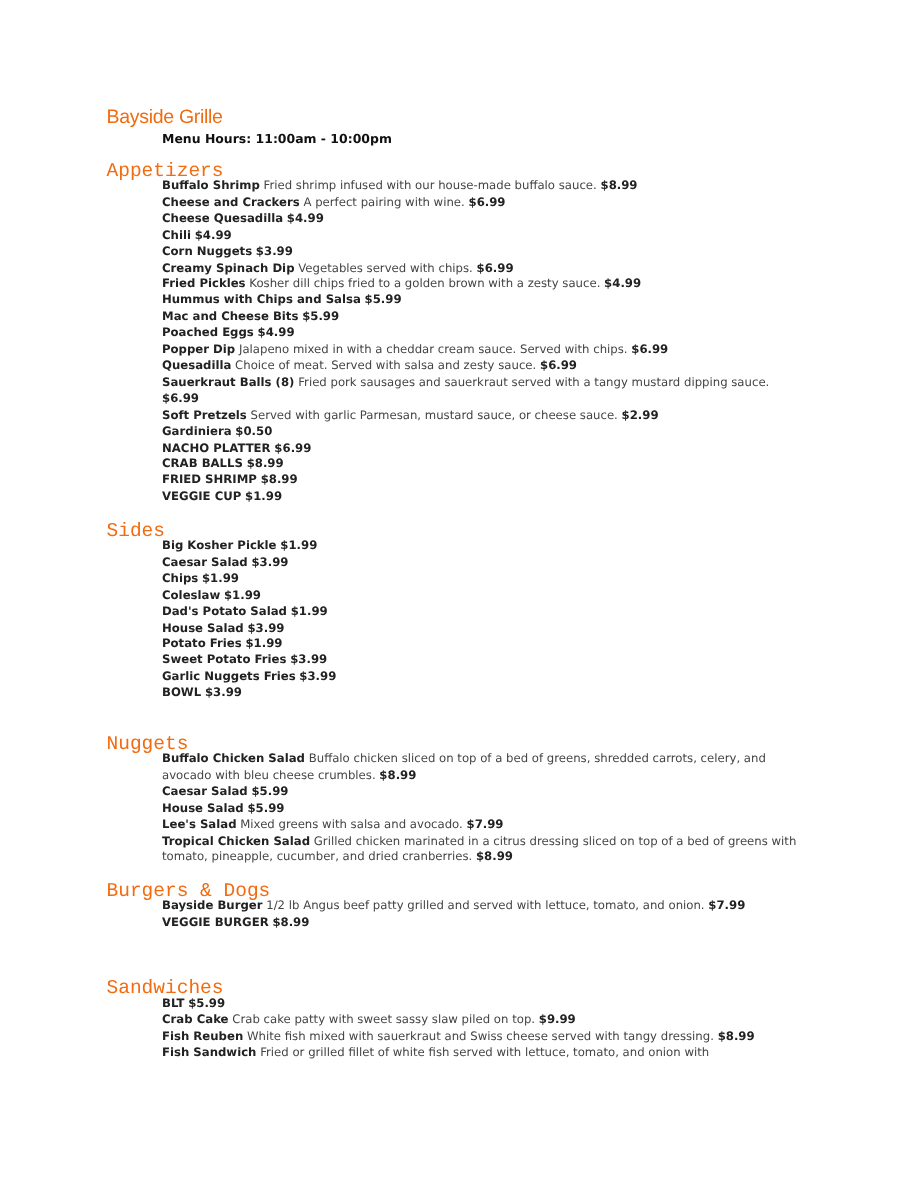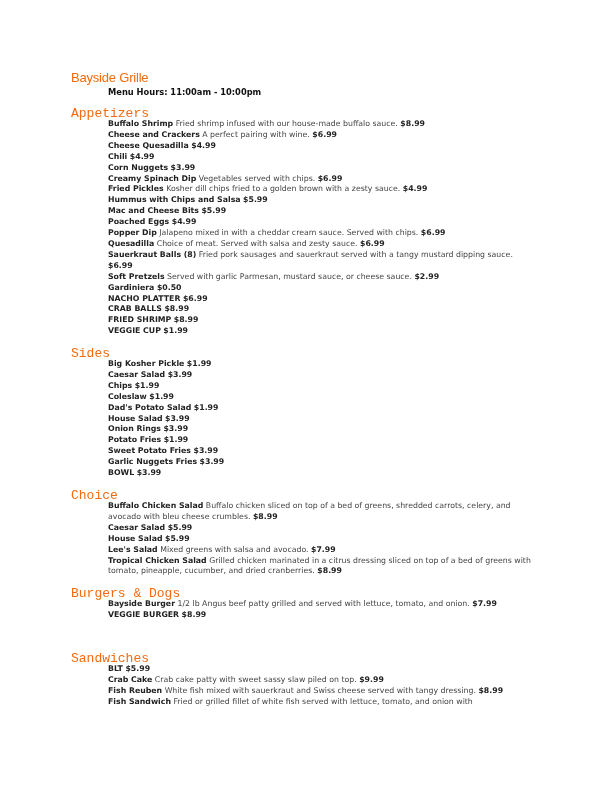--- a/index.html
+++ b/index.html
@@ -62,29 +62,28 @@
     </div>
   <div class="section" style="top:348px;">
       <div class="section-title">Sides</div>
       <div class="items">
         <div class="item"><span class="name">Big Kosher Pickle</span> <span class="price">$1.99</span> </div>
         <div class="item"><span class="name">Caesar Salad</span> <span class="price">$3.99</span> </div>
         <div class="item"><span class="name">Chips</span> <span class="price">$1.99</span> </div>
         <div class="item"><span class="name">Coleslaw</span> <span class="price">$1.99</span> </div>
         <div class="item"><span class="name">Dad's Potato Salad</span> <span class="price">$1.99</span> </div>
         <div class="item"><span class="name">House Salad</span> <span class="price">$3.99</span> </div>
-        <div class="item"><span class="name">Onion Rings</span> <span class="price">$3.99</span> </div>
         <div class="item"><span class="name">Potato Fries</span> <span class="price">$1.99</span> </div>
         <div class="item"><span class="name">Sweet Potato Fries</span> <span class="price">$3.99</span> </div>
         <div class="item"><span class="name">Garlic Nuggets Fries</span> <span class="price">$3.99</span> </div>
         <div class="item"><span class="name">BOWL</span> <span class="price">$3.99</span> </div>
       </div>
     </div>
   <div class="section" style="top:490px;">
-      <div class="section-title">Choice</div>
+      <div class="section-title">Nuggets</div>
       <div class="items">
         <div class="item"><span class="name">Buffalo Chicken Salad</span> <span class="desc">Buffalo chicken sliced on top of a bed of greens, shredded carrots, celery, and avocado with bleu cheese crumbles.</span> <span class="price">$8.99</span> </div>
         <div class="item"><span class="name">Caesar Salad</span> <span class="price">$5.99</span> </div>
         <div class="item"><span class="name">House Salad</span> <span class="price">$5.99</span> </div>
         <div class="item"><span class="name">Lee's Salad</span> <span class="desc">Mixed greens with salsa and avocado.</span> <span class="price">$7.99</span> </div>
         <div class="item"><span class="name">Tropical Chicken Salad</span> <span class="desc">Grilled chicken marinated in a citrus dressing sliced on top of a bed of greens with tomato, pineapple, cucumber, and dried cranberries.</span> <span class="price">$8.99</span> </div>
       </div>
     </div>
   <div class="section" style="top:588px;">
       <div class="section-title">Burgers &amp; Dogs</div>

